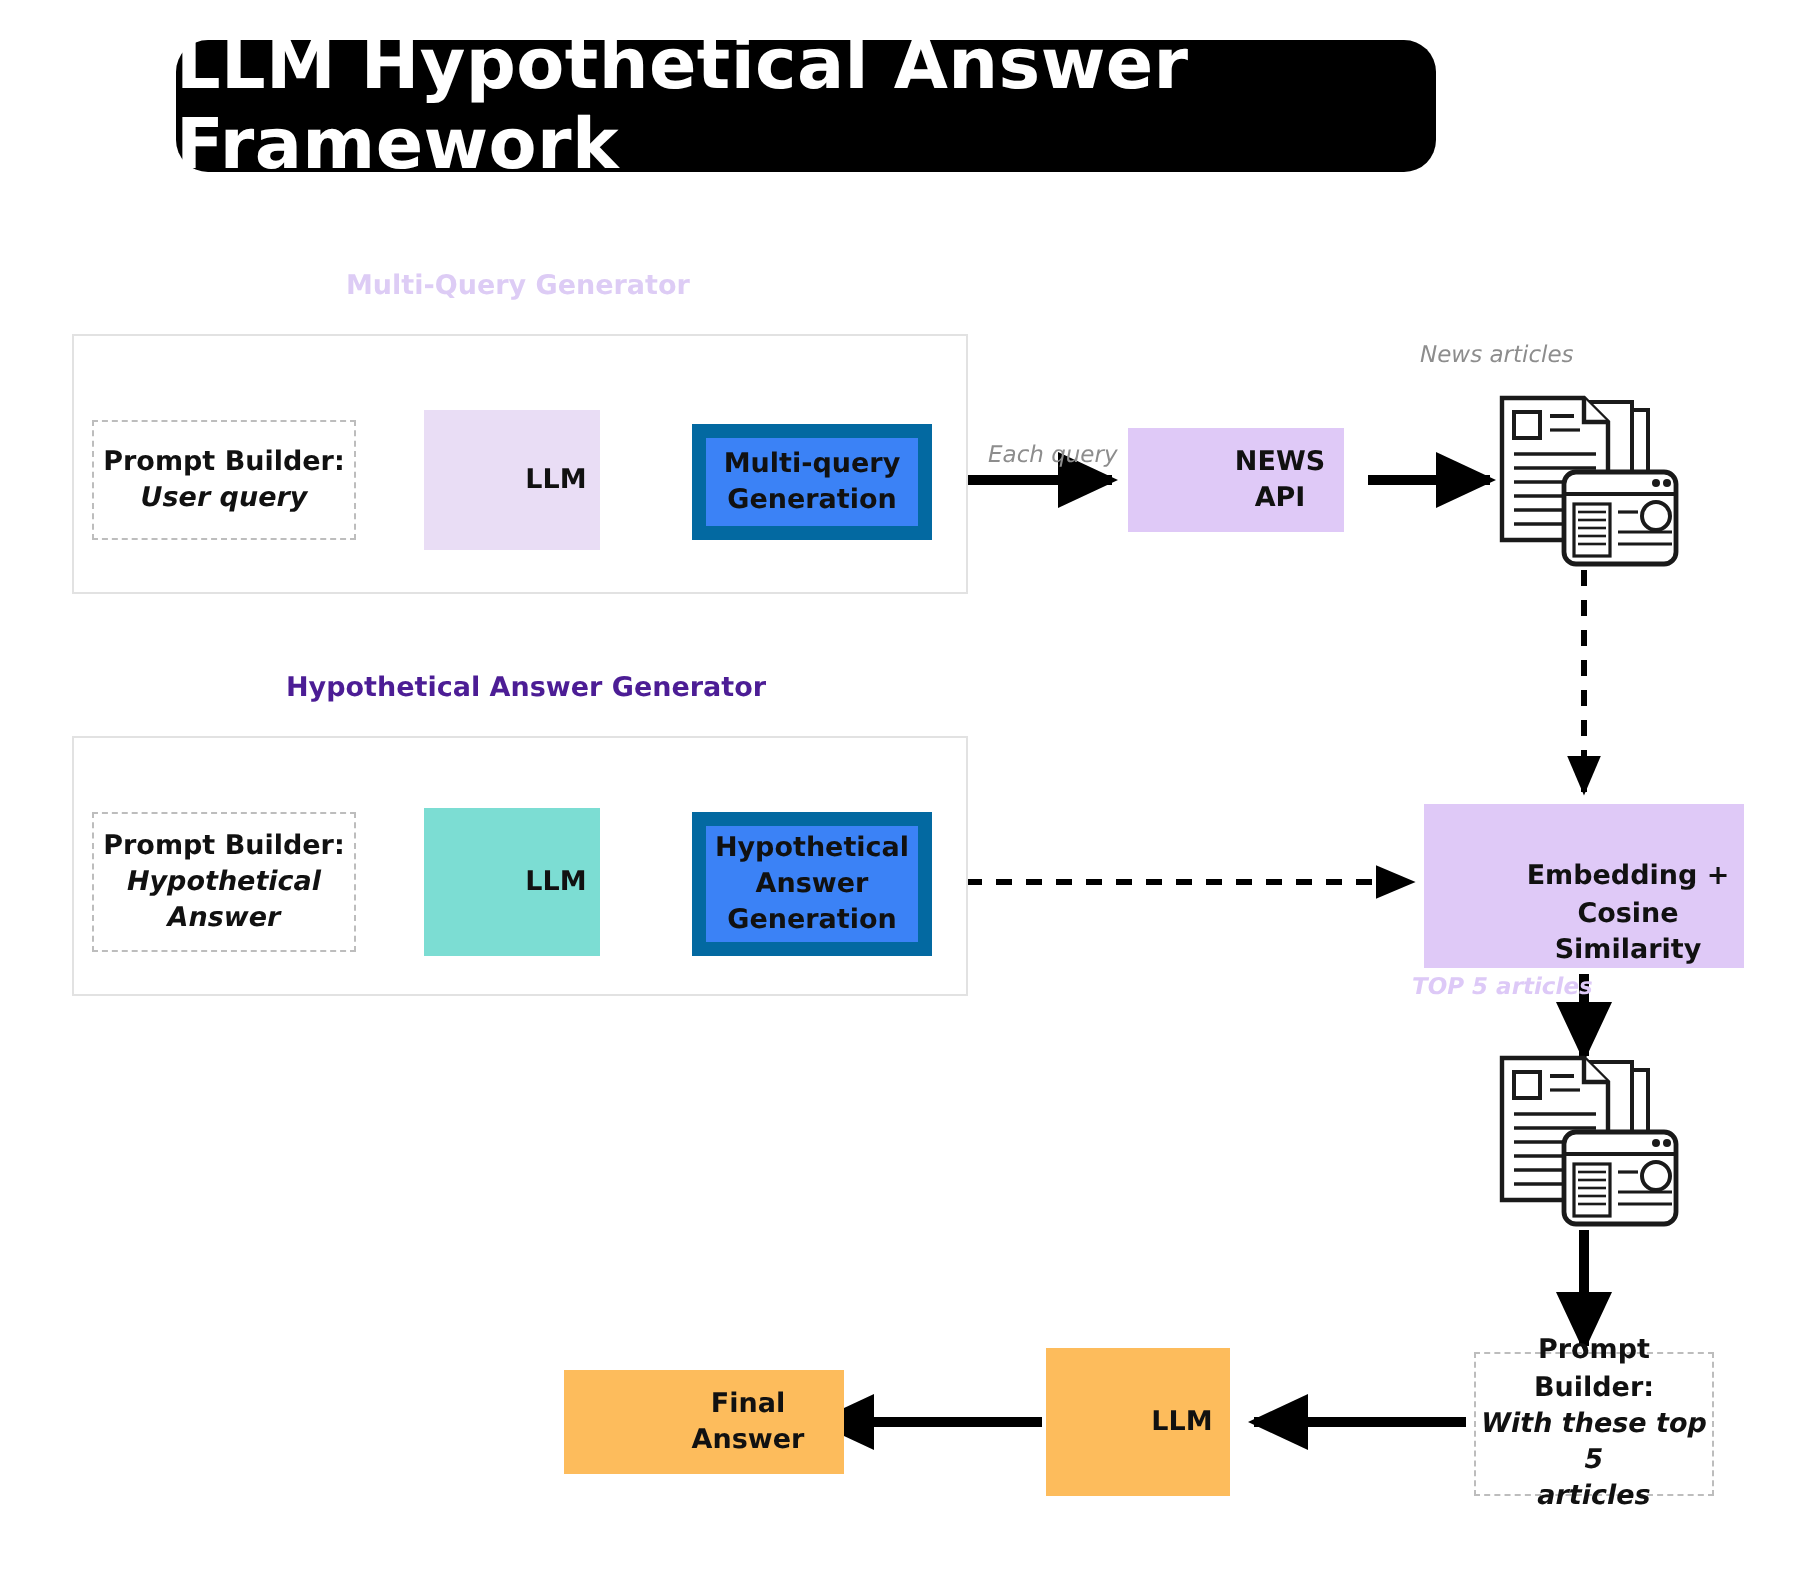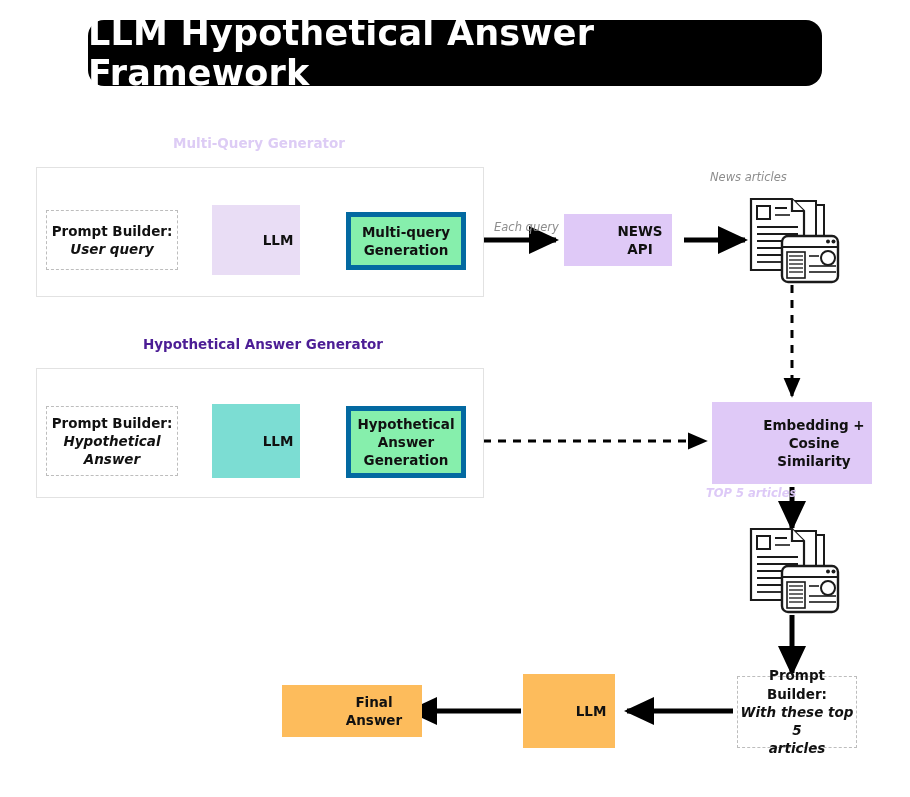--- a/index.html
+++ b/index.html
@@ -3,35 +3,35 @@
 <meta charset="utf-8">
 <style>
   html,body{margin:0;padding:0;background:#ffffff;}
   body{width:910px;height:797px;position:relative;overflow:hidden;
        font-family:"DejaVu Sans","Liberation Sans",sans-serif;}
   #stage{position:absolute;left:0;top:0;width:910px;height:797px;}
 
   .abs{position:absolute;box-sizing:border-box;}
 
   
-  .title-bar{left:88px;top:20px;width:734px;height:66px;background:#000000;
+  .title-bar{left:88px;top:20px;width:630px;height:66px;background:#000000;
              border-radius:16px;display:flex;align-items:center;justify-content:center;}
   .title-bar span{color:#ffffff;font-size:35px;font-weight:bold;letter-spacing:.2px;}
 
   
   .sec-head{font-size:13.5px;font-weight:bold;white-space:nowrap;}
 
   
   .group-box{border:1px solid #e2e2e2;background:#ffffff;}
 
   
   .node{display:flex;align-items:center;justify-content:center;text-align:center;
         font-size:13.5px;font-weight:bold;color:#111111;line-height:1.35;}
   .node.dashed{border:1.5px dashed #bdbdbd;background:#ffffff;}
-  .node.solid{border:5px solid #0369a1;background:#86efac;}
+  .node.solid{border:7px solid #0369a1;background:#3b82f6;}
   .node.fill{border:none;padding-left:44px;}
   .node .ital{font-style:italic;}
 
   
   .edge-label{font-size:11.5px;font-style:italic;white-space:nowrap;}
   .edge-label.gray{color:#8d8d8d;}
   .edge-label.purple{color:#ddc9f7;font-weight:bold;}
 
   
   svg.layer{position:absolute;left:0;top:0;width:910px;height:797px;pointer-events:none;}
@@ -159,21 +159,21 @@
   </div>
 
   <div class="abs node solid" style="left:346px;top:406px;width:120px;height:72px;">
     <div>
       <div>Hypothetical</div>
       <div>Answer</div>
       <div>Generation</div>
     </div>
   </div>
 
-  <div class="abs node fill" style="left:712px;top:402px;width:160px;height:82px;background:#dfc9f7;">
+  <div class="abs node fill" style="left:712px;top:402px;width:160px;height:82px;background:#dfc9f7;align-items:flex-end;">
     <div>
       <div>Embedding +</div>
       <div>Cosine Similarity</div>
     </div>
   </div>
 
   <div class="abs edge-label purple" style="left:706px;top:486px;">TOP 5 articles</div>
 
   <div class="abs" style="left:746px;top:524px;width:100px;height:92px;">
     <svg viewBox="0 0 100 92" width="100" height="92">

